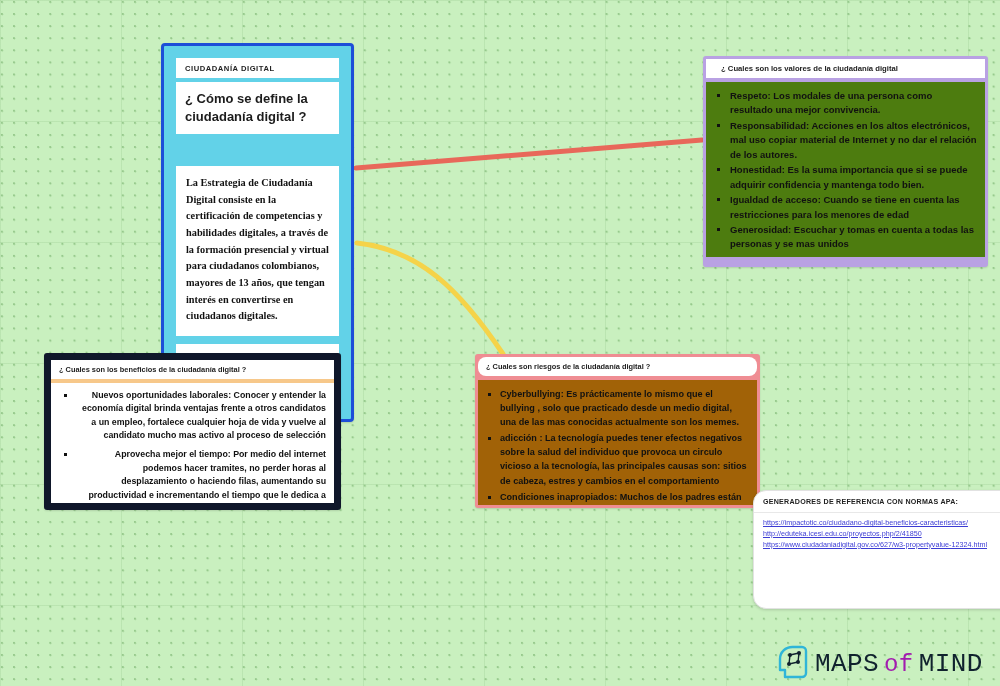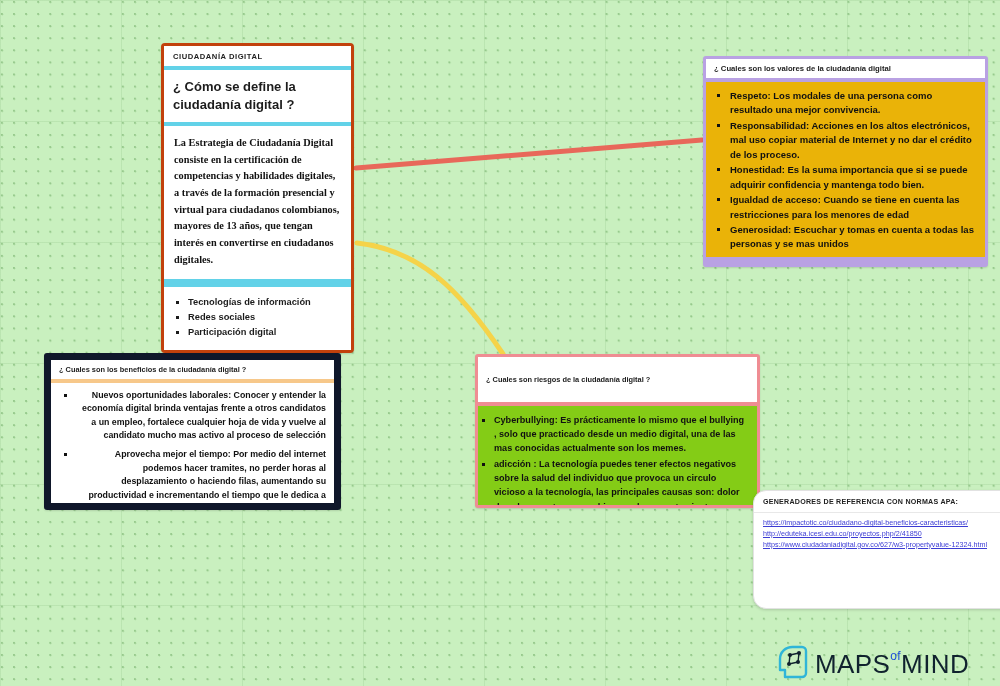--- a/index.html
+++ b/index.html
@@ -23,64 +23,64 @@
     background-position: 0 0, 0 0, 0 0;
   }
   #connectors { position: absolute; inset: 0; pointer-events: none; }
 
   .card { position: absolute; }
 
   
   #card-central {
     left: 161px; top: 43px; width: 193px;
     background: #62d2e8;
-    border: 3px solid #c2410c;
+    border: 3px solid #1d4ed8;
     border-radius: 4px;
-    padding: 0;
+    padding: 12px;
     box-shadow: 0 1px 2px rgba(0,0,0,0.13);
   }
   .white-block {
     background: #ffffff;
     padding: 6px 9px;
   }
   #card-central .title-block {
     font-size: 7.6px; font-weight: bold; letter-spacing: 0.55px;
     color: #222; padding: 6px 9px 5px 9px;
   }
   #card-central .q-block {
     font-size: 13px; font-weight: bold; color: #1c1c1c;
     line-height: 1.38; padding: 8px 9px;
   }
   #card-central .body-block {
     font-family: "Liberation Serif", serif;
     font-size: 10.3px; font-weight: bold; color: #111;
-    line-height: 1.62; padding: 9px 10px 11px 10px;
+    line-height: 1.62; padding: 9px 10px 11px 10px; margin-top: 28px;
   }
   #card-central .list-block { padding: 8px 9px 10px 9px; }
   #card-central .list-block ul { margin-left: 15px; }
   #card-central .list-block li {
     font-size: 9.3px; font-weight: bold; color: #1c1c1c;
     line-height: 1.62; list-style: square;
   }
   .sep { height: 4px; background: #62d2e8; }
 
   
   #card-valores {
     left: 703px; top: 56px; width: 285px;
     background: #b9a1e3;
     border: 3px solid #b9a1e3;
     border-radius: 3px;
     box-shadow: 0 1px 2px rgba(0,0,0,0.13);
   }
   #card-valores .hdr {
-    background: #fff; padding: 5px 8px;
+    background: #fff; padding: 5px 15px;
     font-size: 7.7px; font-weight: bold; color: #222;
   }
   #card-valores .sep { height: 4px; background: #b9a1e3; }
-  #card-valores .content { background: #eab308; padding: 7px 8px 4px 8px; }
+  #card-valores .content { background: #4d7c0f; padding: 7px 8px 4px 8px; }
   #card-valores ul { margin-left: 16px; }
   #card-valores li {
     font-size: 9.5px; font-weight: bold; color: #111;
     line-height: 1.52; list-style: square; margin-bottom: 1px;
   }
   #card-valores .clip { height: 7px; background: #b9a1e3; }
 
   
   #card-beneficios {
     left: 44px; top: 353px; width: 297px;
@@ -107,25 +107,25 @@
   #card-riesgos {
     left: 475px; top: 354px; width: 285px;
     background: #ef8d93;
     border: 3px solid #ef8d93;
     border-radius: 3px;
     box-shadow: 0 1px 2px rgba(0,0,0,0.13);
     overflow: hidden;
     height: 154px;
   }
   #card-riesgos .hdr {
-    background: #fff; padding: 18px 8px;
-    font-size: 7.4px; font-weight: bold; color: #222;
+    background: #fff; padding: 5px 8px;
+    font-size: 7.4px; font-weight: bold; color: #222; border-radius: 8px;
   }
   #card-riesgos .sep { height: 4px; background: #ef8d93; }
-  #card-riesgos .content { background: #84cc16; padding: 7px 8px 6px 0; }
+  #card-riesgos .content { background: #a16207; padding: 7px 8px 6px 6px; }
   #card-riesgos ul { margin-left: 16px; }
   #card-riesgos li {
     font-size: 9.1px; font-weight: bold; color: #111;
     line-height: 1.55; list-style: square; margin-bottom: 2px;
   }
 
   
   #card-refs {
     left: 753px; top: 490px; width: 272px; height: 119px;
     background: #ffffff;
@@ -147,25 +147,25 @@
     line-height: 1.5; word-break: break-all;
   }
 
   
   #logo {
     position: absolute; left: 776px; top: 645px;
     display: flex; align-items: center; gap: 7px;
   }
   #logo .head { flex: 0 0 auto; }
   #logo .wordmark {
-    font-family: Liberation Sans, sans-serif;
+    font-family: Liberation Mono, monospace;
     font-size: 26px; color: #10222e; letter-spacing: 0.4px;
-    display: flex; align-items: flex-start; 
-  }
-  #logo .of { color: #1d4ed8; font-size: 12px; }
+    display: flex; align-items: center; gap: 5px;
+  }
+  #logo .of { color: #a21caf; font-size: 24px; }
 </style>
 </head>
 <body>
 
 <div id="canvas"></div>
 
 <svg id="connectors" width="1000" height="686">
   <line x1="356" y1="168" x2="702" y2="140" stroke="#e8685a" stroke-width="5" stroke-linecap="round"></line>
   <path d="M 357,243 C 420,250 460,290 503,354" fill="none" stroke="#f5d349" stroke-width="5" stroke-linecap="round"></path>
   <path d="M 225,300 L 225,316 C 225,324 211,322 211,331 L 211,353" fill="none" stroke="#2f9fa8" stroke-width="2.6" stroke-linecap="round"></path>
@@ -195,21 +195,21 @@
 </div>
 
 <div class="card" id="card-valores">
   <div class="hdr">
     <span>¿ Cuales son los valores de la ciudadanía digital</span>
   </div>
   <div class="sep"></div>
   <div class="content">
     <ul>
       <li>Respeto: Los modales de una persona como resultado una mejor convivencia.</li>
-      <li>Responsabilidad: Acciones en los altos electrónicos, mal uso copiar material de Internet y no dar el crédito de los proceso.</li>
+      <li>Responsabilidad: Acciones en los altos electrónicos, mal uso copiar material de Internet y no dar el relación de los autores.</li>
       <li>Honestidad: Es  la suma importancia que si se puede adquirir confidencia y mantenga todo bien.</li>
       <li>Igualdad de acceso: Cuando se tiene en cuenta las restricciones para los menores de edad</li>
       <li>Generosidad: Escuchar y tomas en cuenta a todas las personas y se mas unidos</li>
     </ul>
   </div>
   <div class="clip"></div>
 </div>
 
 <div class="card" id="card-beneficios">
   <div class="hdr">
@@ -226,21 +226,21 @@
 </div>
 
 <div class="card" id="card-riesgos">
   <div class="hdr">
     <span>¿ Cuales son riesgos de la ciudadanía digital ?</span>
   </div>
   <div class="sep"></div>
   <div class="content">
     <ul>
       <li>Cyberbullying: Es prácticamente lo mismo que el  bullying , solo que practicado desde un medio digital, una de las mas conocidas actualmente son los memes.</li>
-      <li>adicción : La tecnología puedes tener efectos negativos sobre la salud del individuo que provoca un circulo vicioso a la tecnología, las principales causas son: dolor de cabeza,  estres y cambios en el comportamiento</li>
+      <li>adicción : La tecnología puedes tener efectos negativos sobre la salud del individuo que provoca un circulo vicioso a la tecnología, las principales causas son: sitios de cabeza,  estres y cambios en el comportamiento</li>
       <li>Condiciones inapropiados: Muchos de los padres están preocupados que sus hijos entre a sitios con contenidos explicito e inapropiado para su edad, desde pornográficos hasta sitios de</li>
     </ul>
   </div>
 </div>
 
 <div class="card" id="card-refs">
   <div class="hdr">
     <span>GENERADORES DE REFERENCIA CON NORMAS APA:</span>
   </div>
   <div class="rule"></div>

